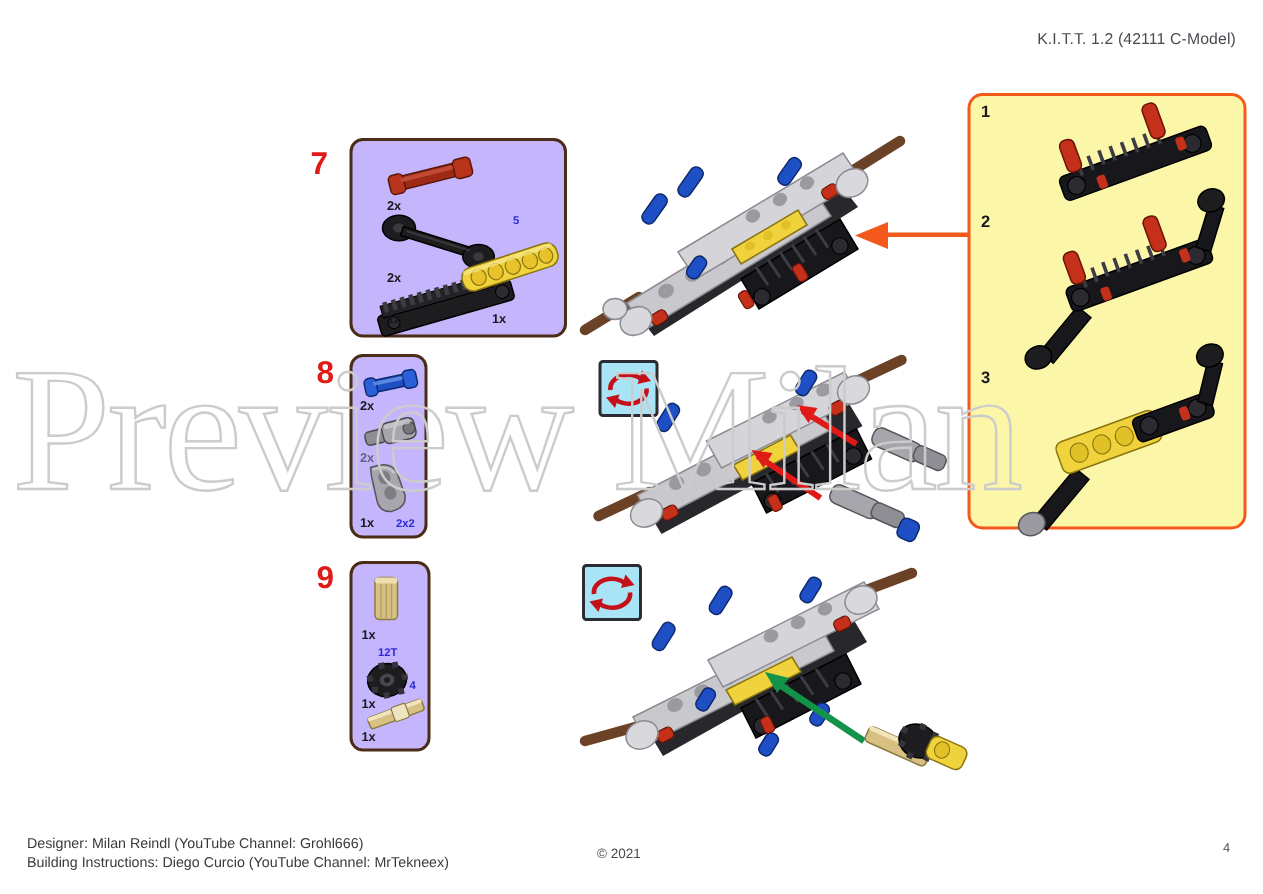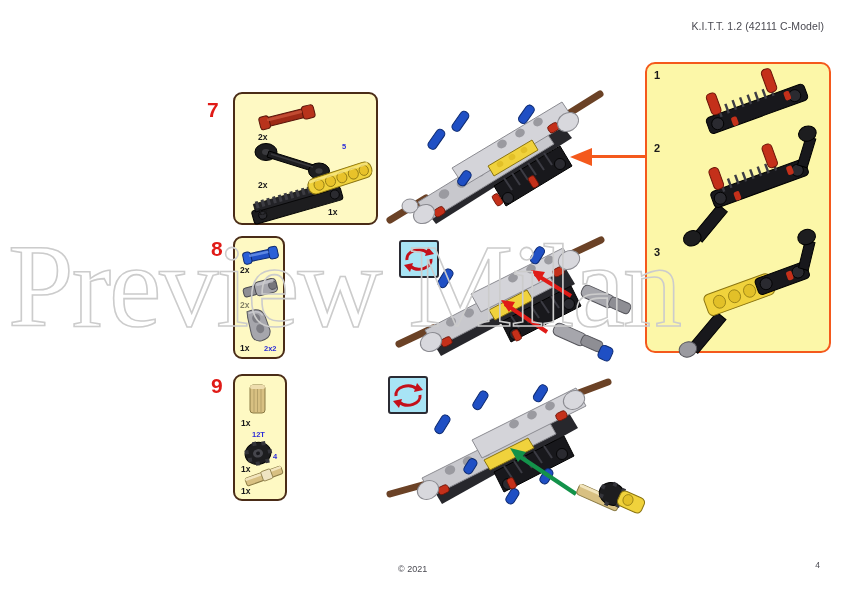--- a/index.html
+++ b/index.html
@@ -40,21 +40,21 @@
     -webkit-text-stroke: 1.6px #cccccc;
     white-space: nowrap;
     pointer-events: none;
     z-index: 40;
     line-height: 1;
   }
 
   
   .parts-box {
     position: absolute;
-    background: #fef9c3;
+    background: #c4b5fd;
     border: 2.5px solid #4a2c17;
     border-radius: 9px;
     box-sizing: border-box;
     z-index: 10;
   }
   .step-num {
     position: absolute;
     font-size: 21px;
     font-weight: bold;
     color: #e01b17;
@@ -577,16 +577,20 @@
         <rect x="239" y="112" width="4" height="4"></rect>
           <rect x="240" y="128" width="4" height="4"></rect>
       </g>
       <rect x="238" y="122" width="26" height="16" rx="5" fill="#f0d23c" stroke="#8a7410" stroke-width="1" transform="rotate(24 251 130)"></rect>
       <ellipse cx="248" cy="128" rx="5" ry="5.5" fill="#e2c028" stroke="#8a7410" stroke-width=".7" transform="rotate(24 248 128)"></ellipse>
     </g>
   </svg>
 
   <div class="watermark">Preview Milan</div>
 
+  <div class="footer-credits">
+    <div>Designer: Milan Reindl (YouTube Channel: Grohl666)</div>
+    <div>Building Instructions: Diego Curcio (YouTube Channel: MrTekneex)</div>
+  </div>
   <div class="footer-copy">© 2021</div>
   <div class="footer-page">4</div>
 
 </div>
 
 </body></html>

